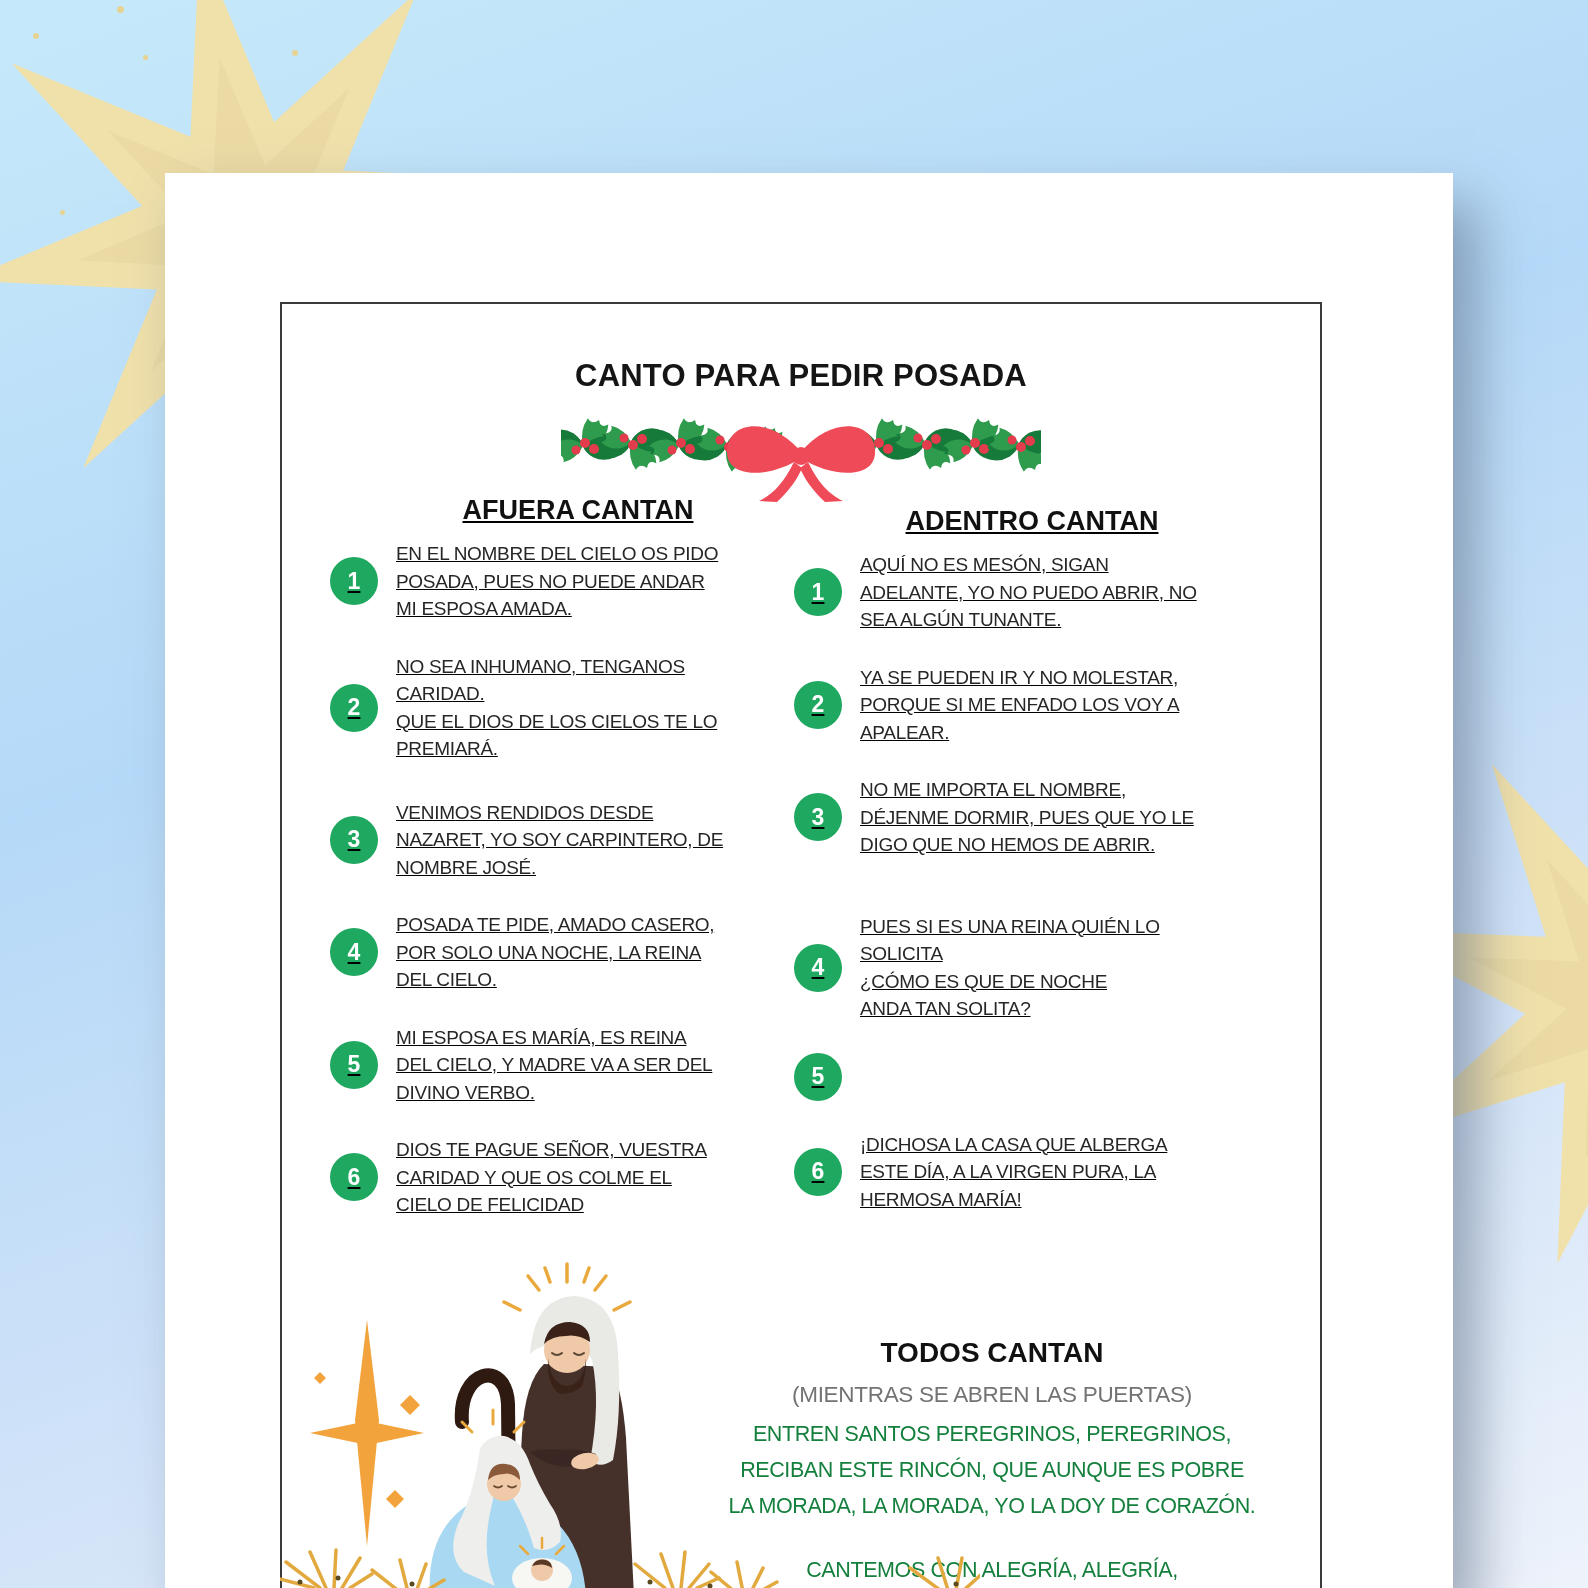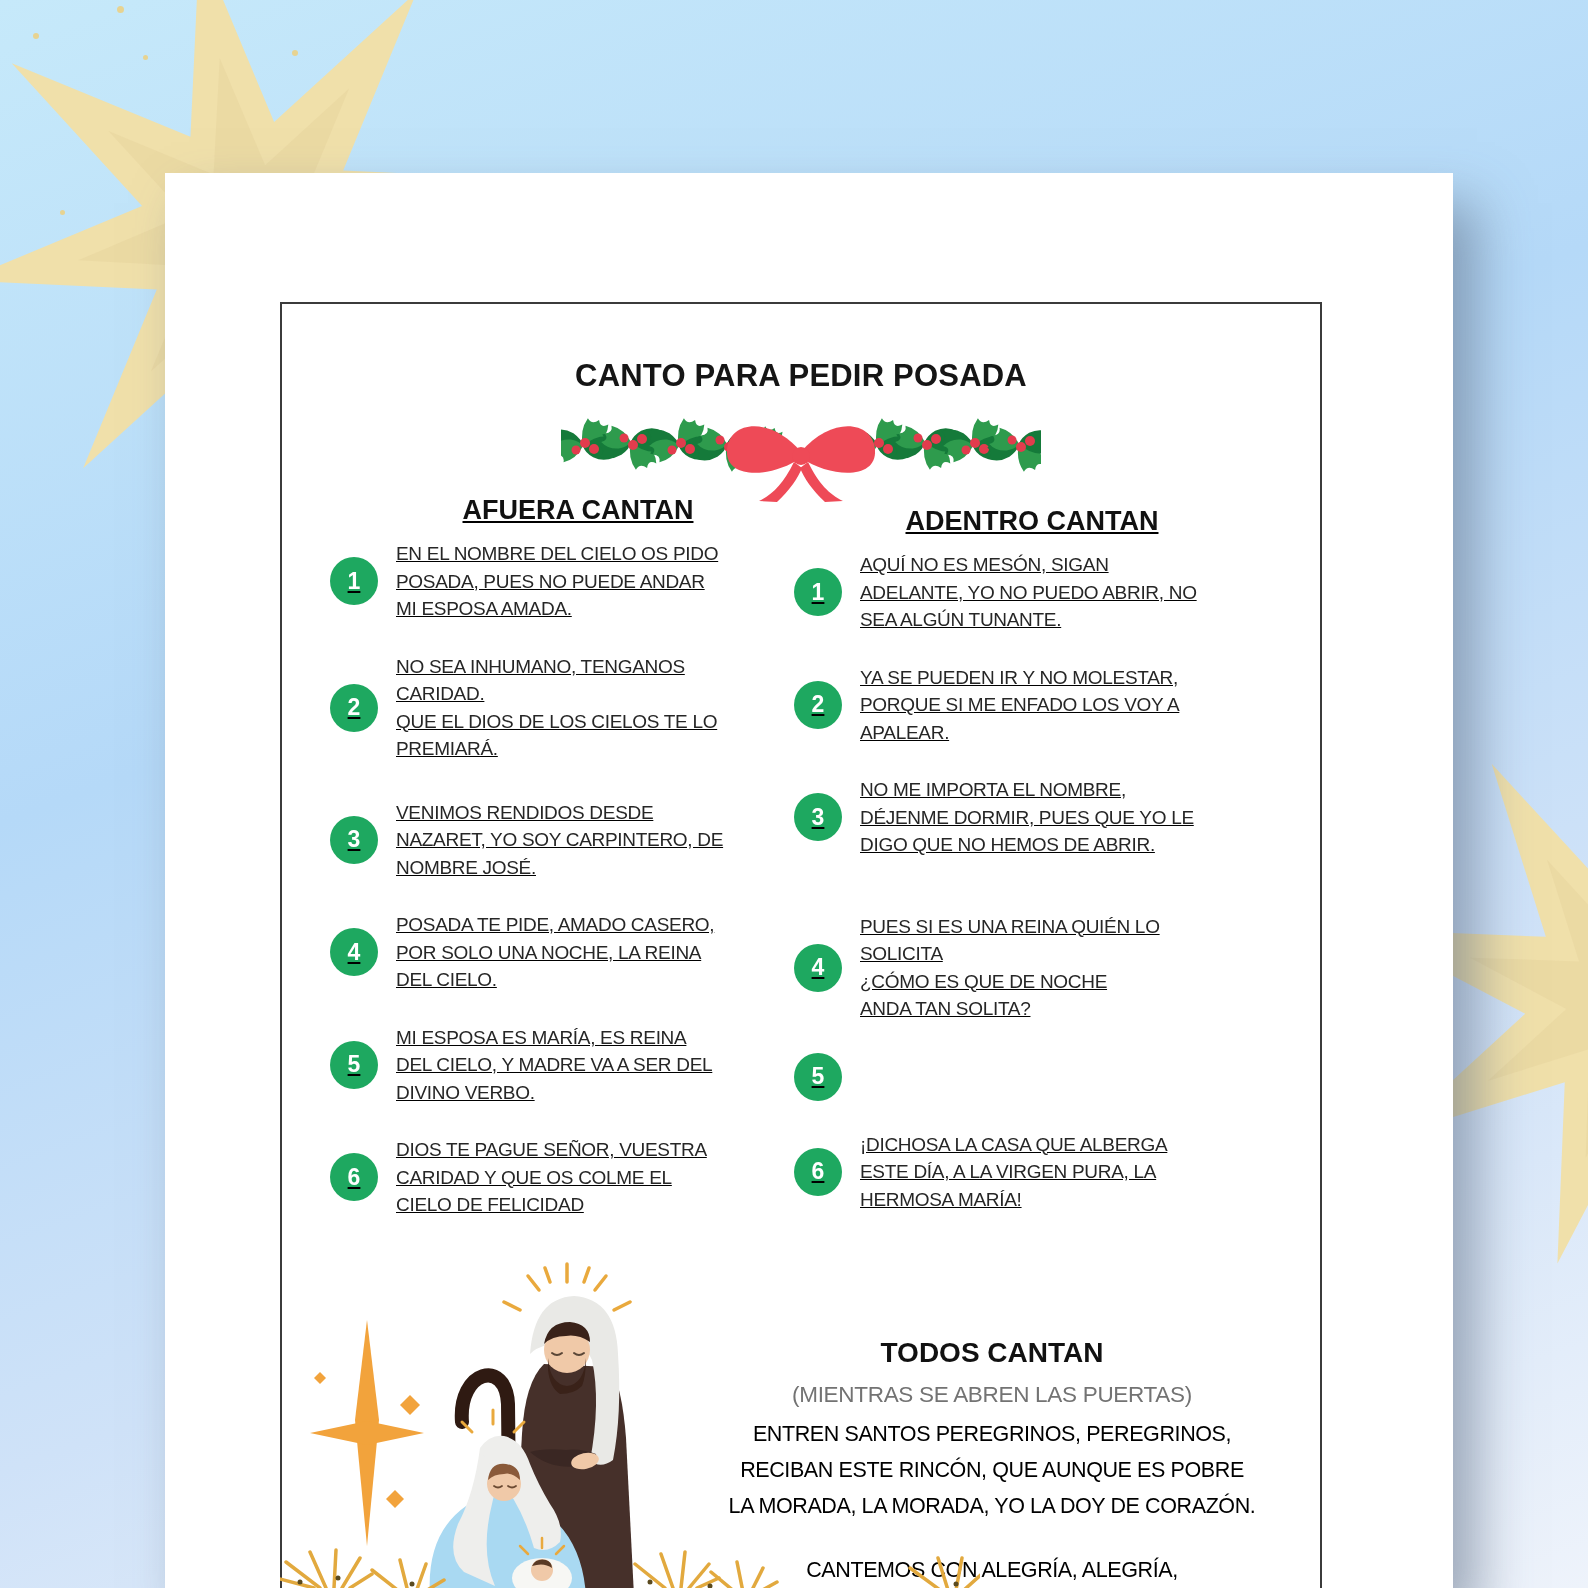--- a/index.html
+++ b/index.html
@@ -57,21 +57,21 @@
     font-size:19px;line-height:27.5px;letter-spacing:-0.3px;color:#262626;
   }
   .col-right .verse-text{margin-right:20px;}
   .todos{
     position:absolute;left:410px;top:1022px;width:600px;text-align:center;
   }
   .todos-header{font-size:28px;font-weight:700;color:#111;line-height:38px;margin:8px;}
   .todos-sub{font-size:22.5px;line-height:30px;color:#737373;margin:2px 0 0 0;letter-spacing:-0.3px;}
   .todos-p{
     white-space:pre-line;font-size:21.5px;line-height:36px;letter-spacing:-0.4px;
-    color:#000000;margin:6px 0 0 0;
+    color:#15803d;margin:6px 0 0 0;
   }
   .todos-p.second{margin-top:28px;}
   .nativity{position:absolute;left:-2px;top:948px;}
 </style>
 </head>
 <body>
 
 <svg class="bg-star" style="left:-70px;top:-90px;" width="640" height="640" viewBox="-1.1 -1.1 2.2 2.2">
   <g transform="rotate(-10)">
     <polygon fill="#f0e0aa" points="0,-1 0.146,-0.351 0.707,-0.707 0.351,-0.146 1,0 0.351,0.146 0.707,0.707 0.146,0.351 0,1 -0.146,0.351 -0.707,0.707 -0.351,0.146 -1,0 -0.351,-0.146 -0.707,-0.707 -0.146,-0.351"></polygon>

